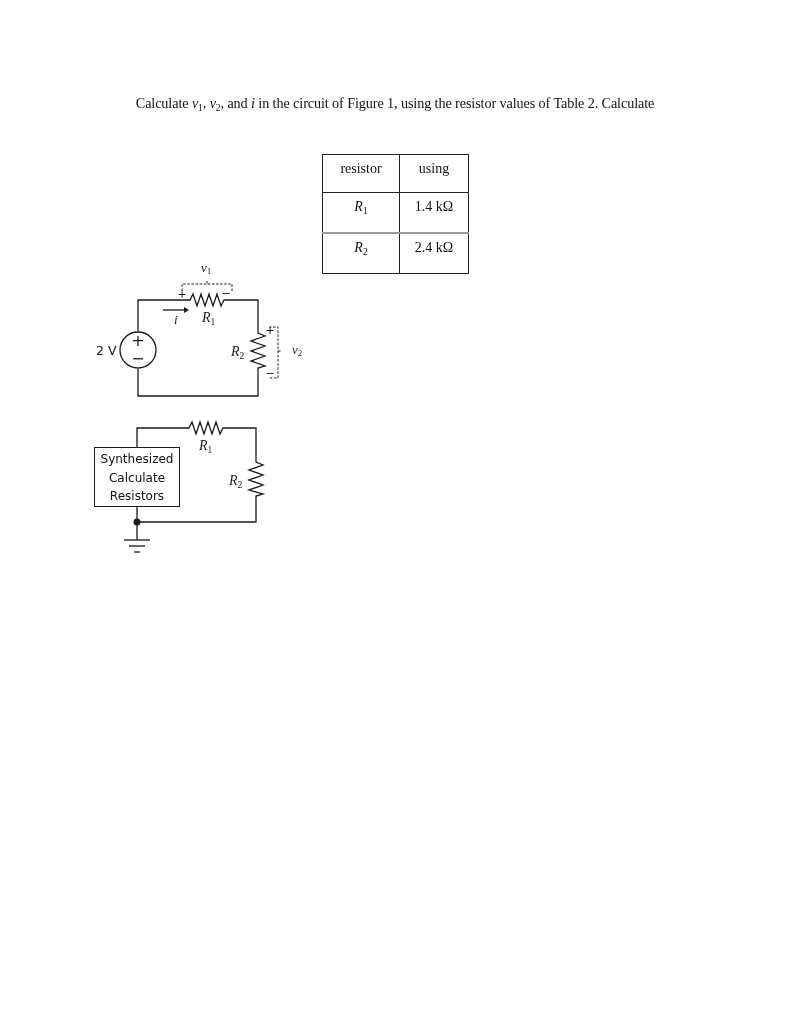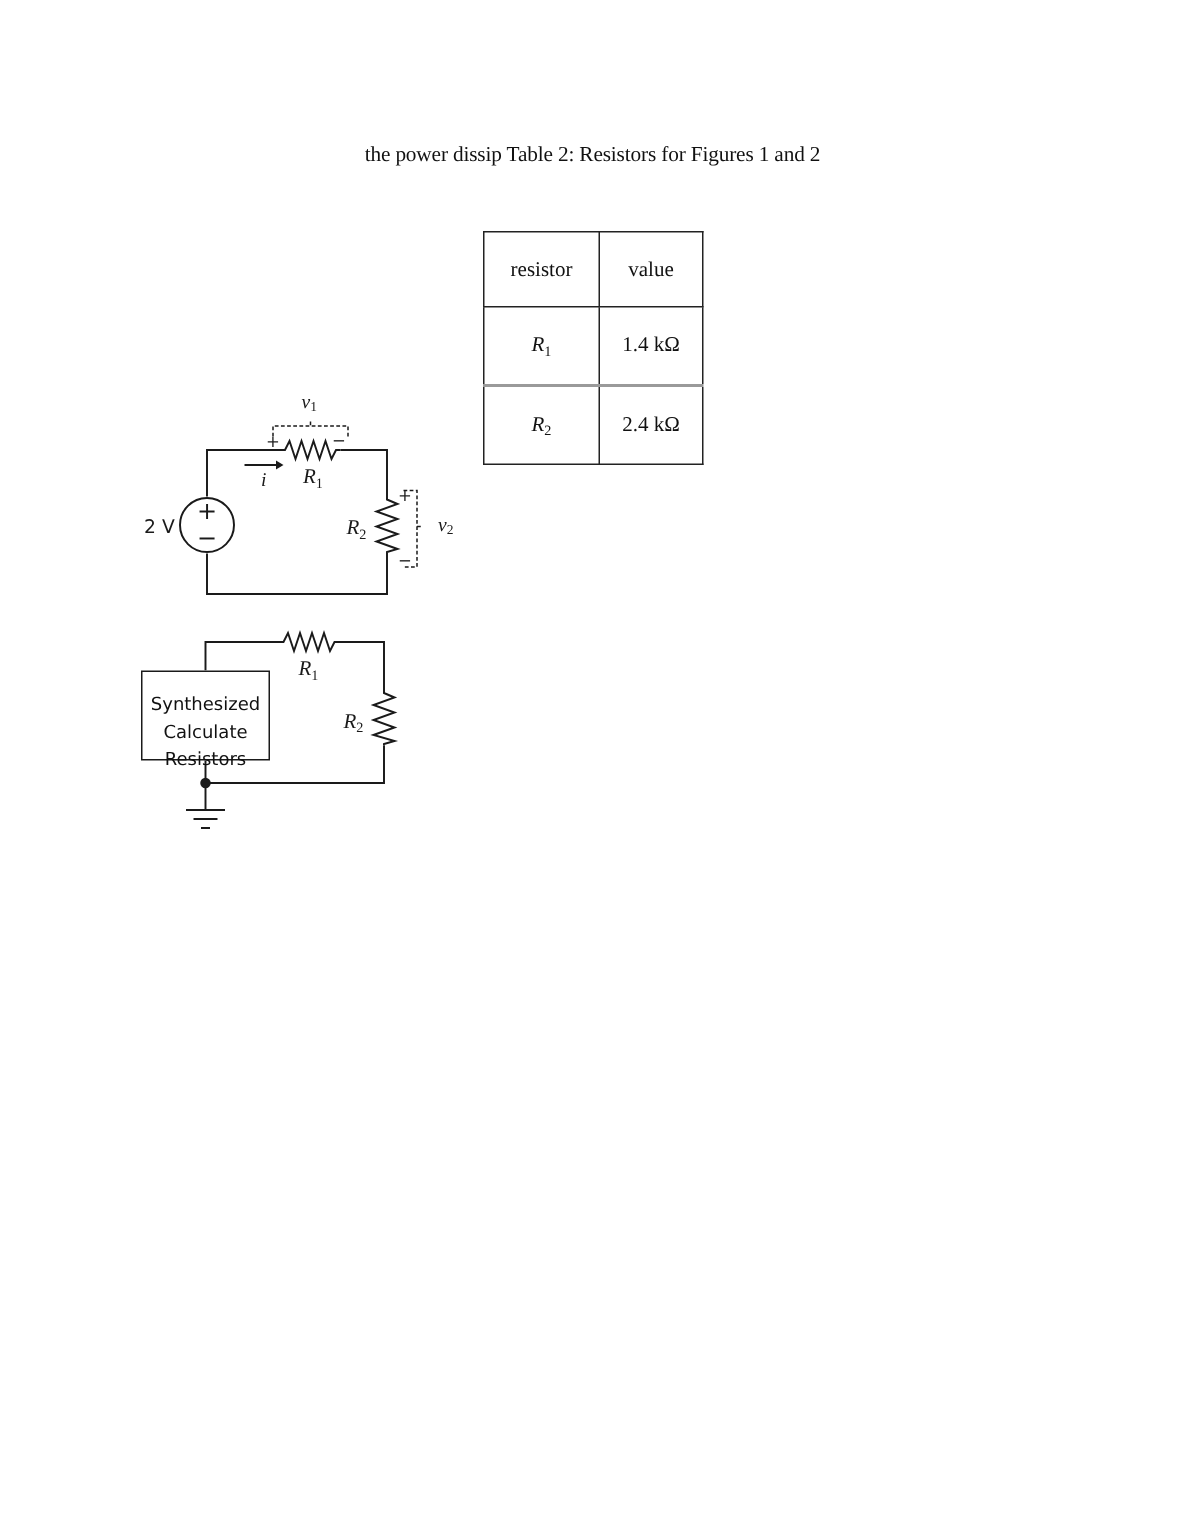--- a/index.html
+++ b/index.html
@@ -34,21 +34,21 @@
       left: 322px;
       top: 154px;
       border-collapse: collapse;
       font-size: 14px;
     }
     table.resistors th, table.resistors td {
       border: 1px solid #222;
       font-weight: normal;
       text-align: center;
       vertical-align: top;
-      padding: 18px 0 0 0;
+      padding: 6px 0 0 0;
     }
     table.resistors th { height: 31px; }
     table.resistors td { height: 33px; }
     table.resistors .c1 { width: 76px; }
     table.resistors .c2 { width: 68px; }
     table.resistors tr.row2 td { border-top: 2px solid #9a9a9a; }
 
     svg.circuit {
       position: absolute;
       overflow: visible;
@@ -64,37 +64,37 @@
       left: 94px;
       top: 447px;
       width: 86px;
       height: 60px;
       border: 1.3px solid #1a1a1a;
       background: #fff;
       font-family: "DejaVu Sans", "Liberation Sans", sans-serif;
       font-size: 12px;
       line-height: 18.5px;
       text-align: center;
-      padding-top: 12px;
+      padding-top: 2px;
       box-sizing: border-box;
     }
     .gen-box span { display: block; }
   </style>
 </head>
 <body>
 
 <div class="problem">
-  <span class="line">the power dissip Table 2:  Resistors for Figures 1 and 2</span>
+  <span class="line"><span>Calculate </span><span class="mvar"><span>v</span><span class="sub">1</span></span><span>, </span><span class="mvar"><span>v</span><span class="sub">2</span></span><span>, and </span><span class="mvar">i</span><span> in the circuit of Figure 1, using the resistor values of Table 2.  Calculate</span></span>
 </div>
 
 <table class="resistors">
   <tbody>
       <tr>
     <th class="c1">resistor</th>
-    <th class="c2">value</th>
+    <th class="c2">using</th>
   </tr>
   <tr class="row1">
     <td class="c1"><span class="mvar">R</span><span class="sub">1</span></td>
     <td class="c2">1.4 kΩ</td>
   </tr>
   <tr class="row2">
     <td class="c1"><span class="mvar">R</span><span class="sub">2</span></td>
     <td class="c2">2.4 kΩ</td>
   </tr>
 </tbody>

